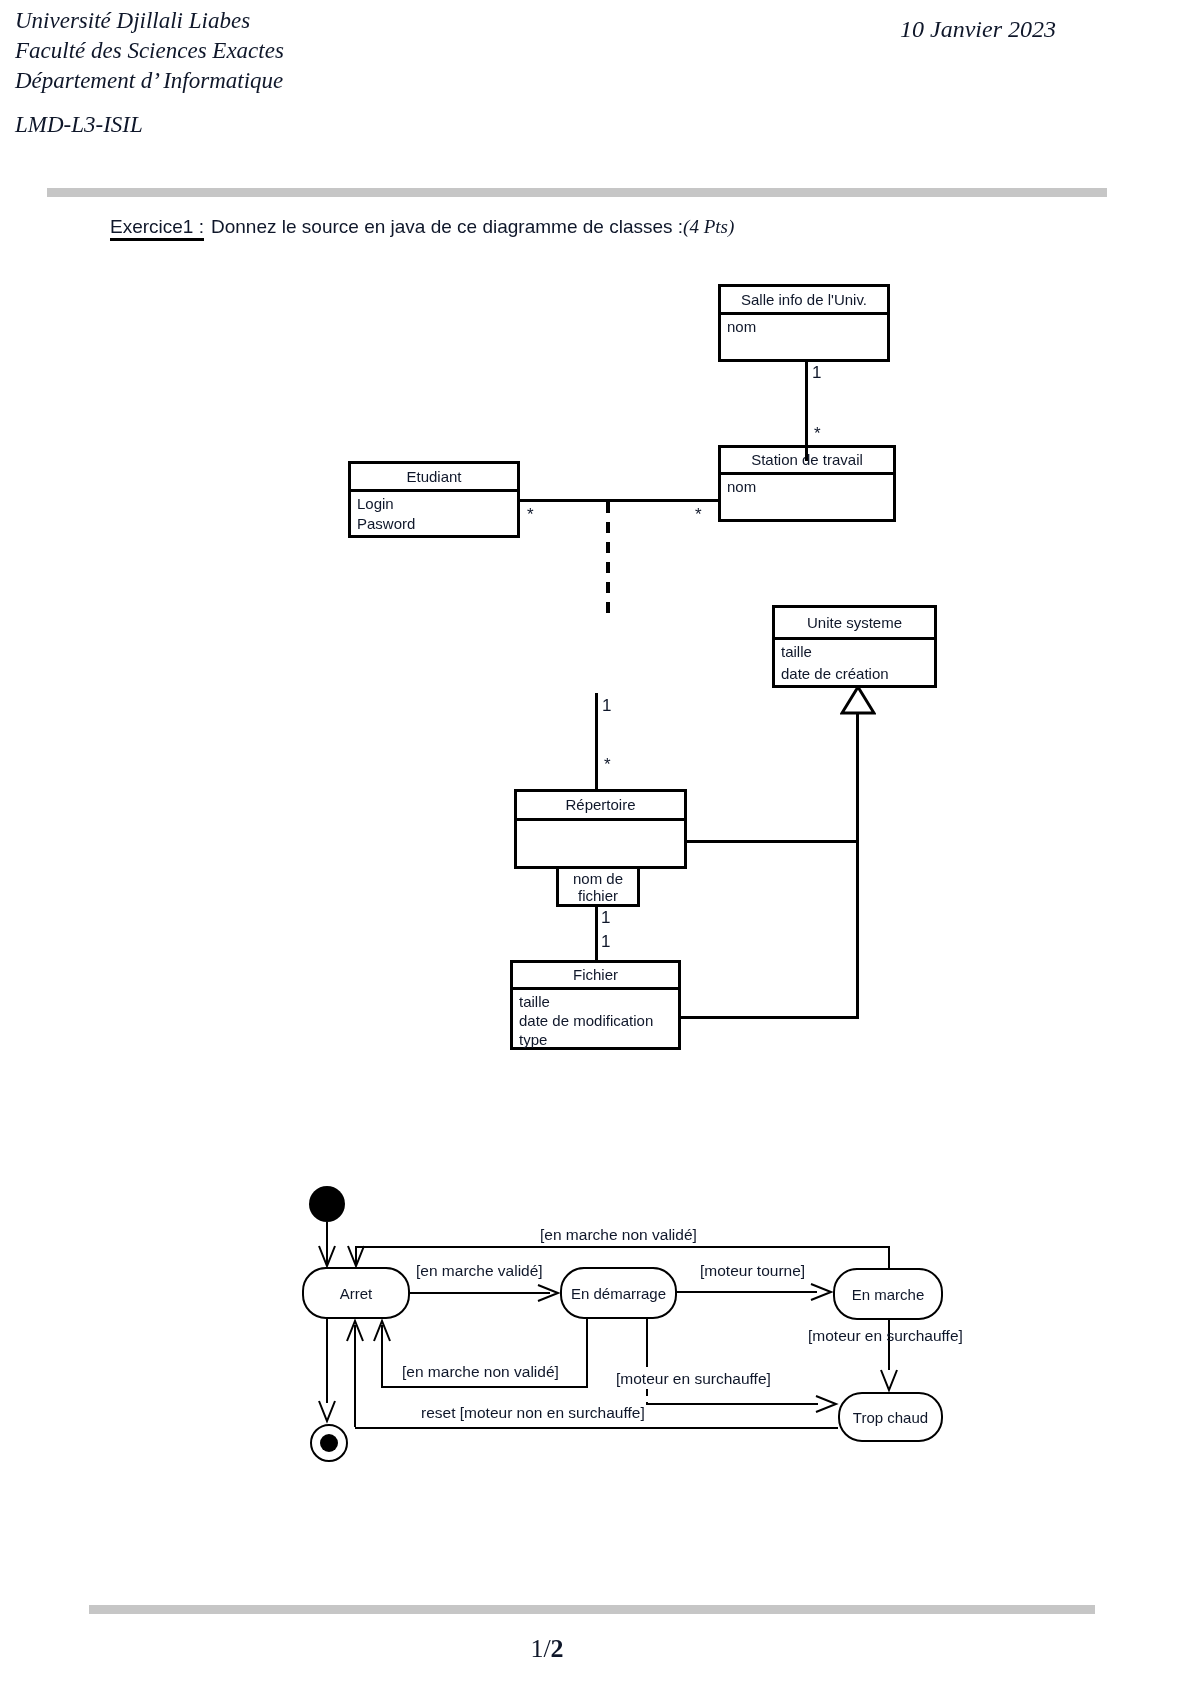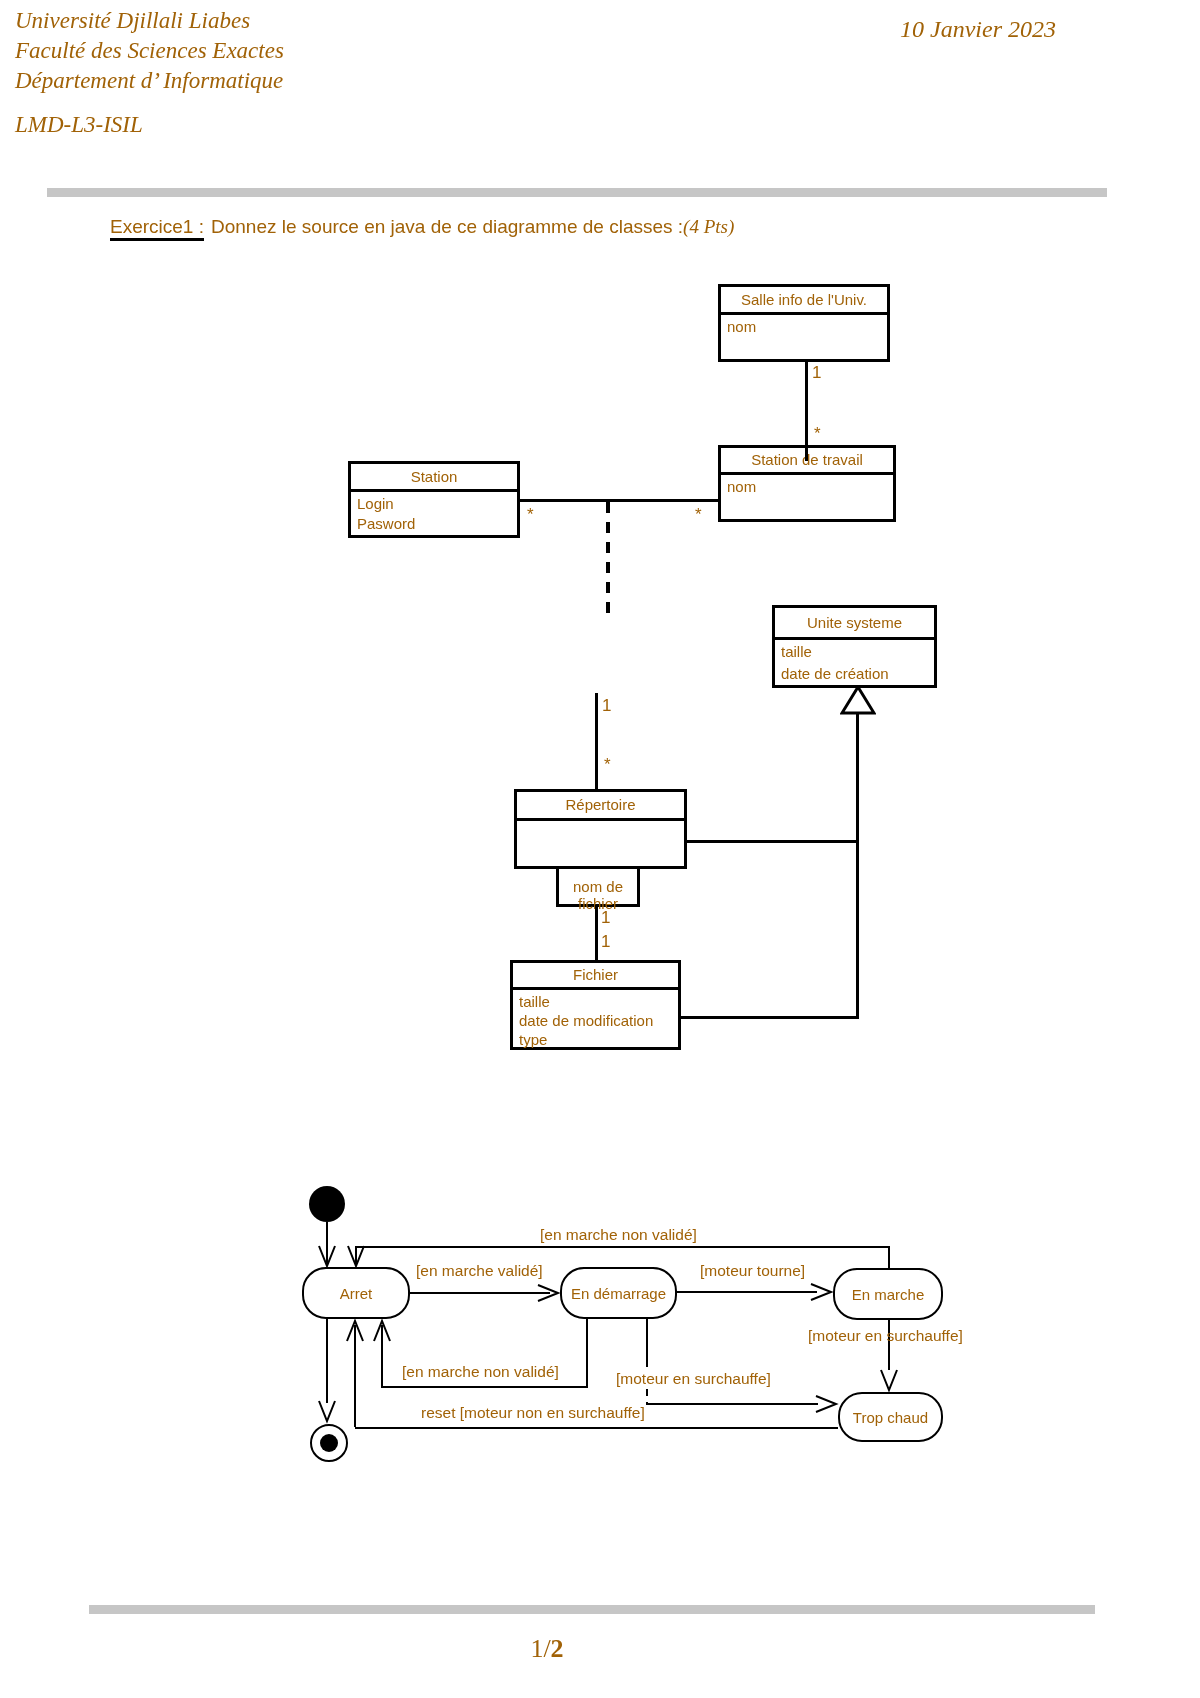--- a/index.html
+++ b/index.html
@@ -1,16 +1,16 @@
 <!DOCTYPE html>
 <html><head>
 <meta charset="utf-8">
 <style>
   html,body{margin:0;padding:0;background:#fff;}
-  .page{position:relative;width:1200px;height:1698px;background:#fff;color:#a16207;overflow:hidden;}
+  .page{position:relative;width:1200px;height:1698px;background:#fff;color:#0f172a;overflow:hidden;}
 
   
   .hdr-line{position:absolute;left:15px;font:italic 23px "Liberation Serif",serif;white-space:nowrap;}
   .doc-date{position:absolute;left:900px;top:16px;font:italic 24px "Liberation Serif",serif;white-space:nowrap;}
   .doc-title{position:absolute;left:553px;top:147px;width:300px;text-align:center;
              font:italic 26px "Liberation Serif",serif;white-space:nowrap;}
   .rule{position:absolute;height:9px;background:#c6c6c6;}
 
   
   .ex-line{position:absolute;white-space:nowrap;font:19px "Liberation Sans",sans-serif;}
@@ -18,21 +18,21 @@
   .ex1-text{margin-left:7px;}
   .ex2-text{font:bold 21px "Liberation Serif",serif;margin-left:6px;}
   .ex-points{font:italic 19px "Liberation Serif",serif;}
 
   
   .uml-class{position:absolute;border:3px solid #000;box-sizing:border-box;background:#fff;
              font:15px "Liberation Sans",sans-serif;line-height:20px;}
   .uml-title{border-bottom:3px solid #000;display:flex;align-items:center;justify-content:center;white-space:nowrap;}
   .uml-attrs{padding:2px 4px 0 6px;text-align:left;}
   .assoc-label-box{position:absolute;border:3px solid #000;box-sizing:border-box;background:#fff;
-             font:15px "Liberation Sans",sans-serif;line-height:17px;text-align:center;padding-top:9px;}
+             font:15px "Liberation Sans",sans-serif;line-height:17px;text-align:center;padding-top:1px;}
   .cline{position:absolute;background:#000;}
   .dashv{position:absolute;width:4px;background:repeating-linear-gradient(to bottom,#000 0 11px,transparent 11px 20px);}
   .mult{position:absolute;font:17px "Liberation Sans",sans-serif;white-space:nowrap;}
 
   
   .state{position:absolute;border:2px solid #000;border-radius:24px;box-sizing:border-box;background:#fff;
          display:flex;align-items:center;justify-content:center;font:15px "Liberation Sans",sans-serif;white-space:nowrap;}
   .tlabel{position:absolute;font:15.5px "Liberation Sans",sans-serif;white-space:nowrap;}
   .sline{position:absolute;background:#000;}
   .sdash{position:absolute;width:2px;background:repeating-linear-gradient(to bottom,#000 0 7px,transparent 7px 13px);}
@@ -63,21 +63,21 @@
   </div>
 
   <div class="uml-class" style="left:718px;top:284px;width:172px;height:78px">
     <div class="uml-title" style="height:25px">Salle info de l'Univ.</div>
     <div class="uml-attrs">
       <div>nom</div>
     </div>
   </div>
 
   <div class="uml-class" style="left:348px;top:461px;width:172px;height:77px">
-    <div class="uml-title" style="height:25px">Station</div>
+    <div class="uml-title" style="height:25px">Etudiant</div>
     <div class="uml-attrs">
       <div>Login</div>
       <div>Pasword</div>
     </div>
   </div>
 
   <div class="uml-class" style="left:718px;top:445px;width:178px;height:77px">
     <div class="uml-title" style="height:24px">Station de travail</div>
     <div class="uml-attrs">
       <div>nom</div>

